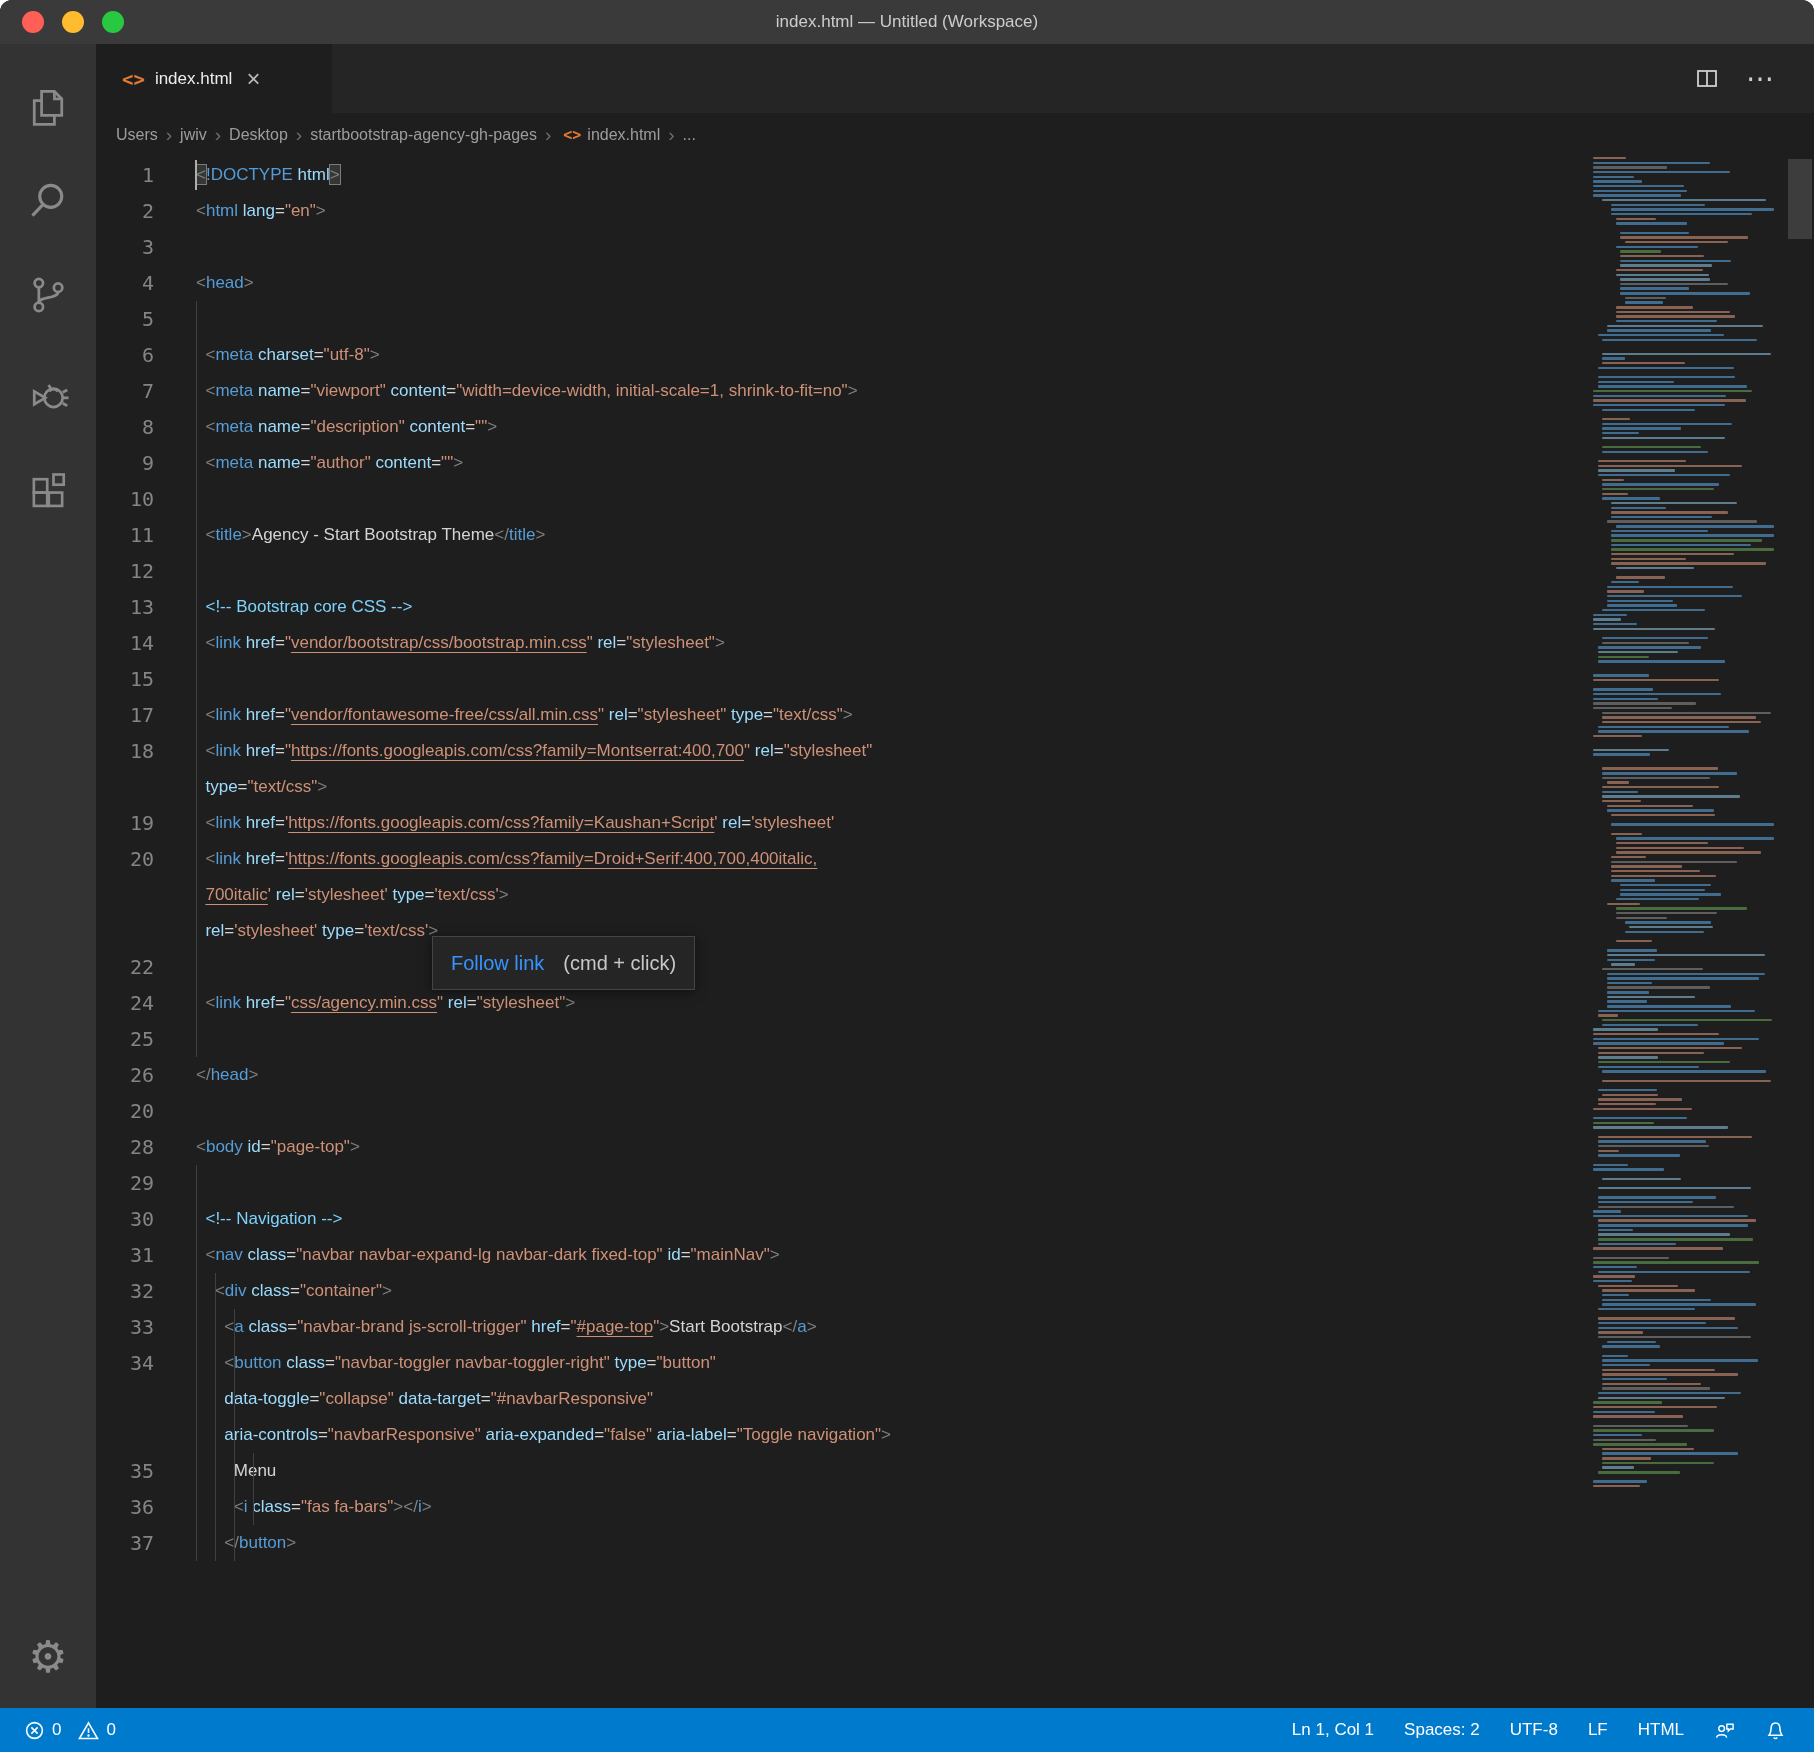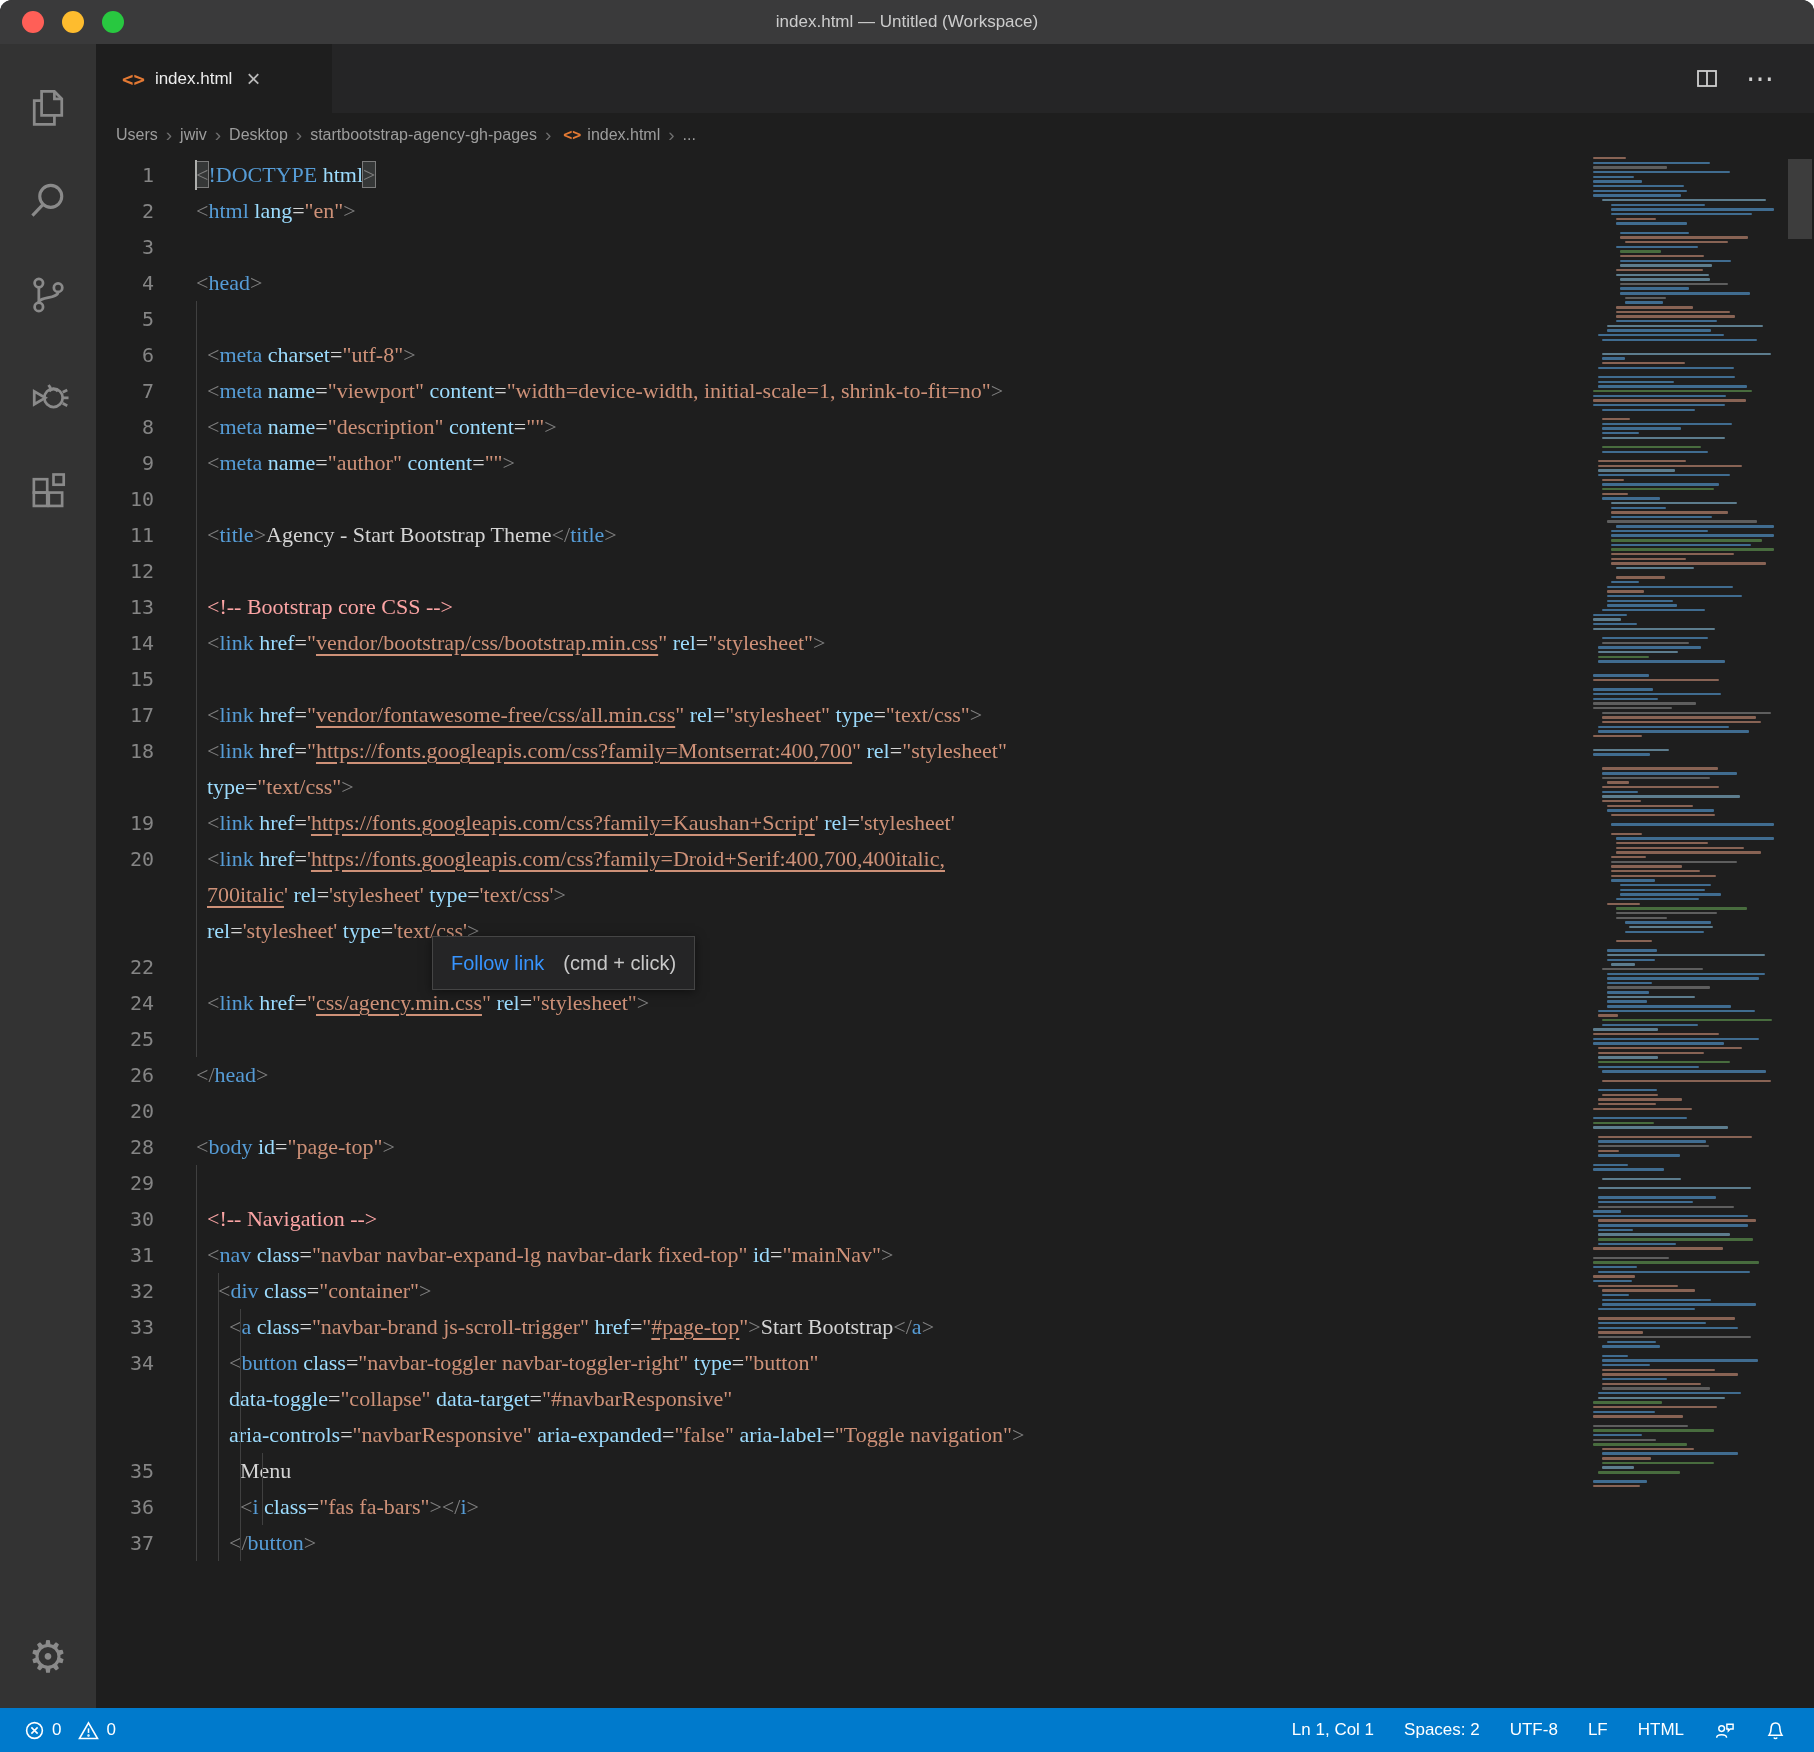--- a/index.html
+++ b/index.html
@@ -26,25 +26,25 @@
   .ea-more{color:#cfcfcf;font-size:28px;line-height:20px}
   
   .breadcrumbs{position:absolute;left:96px;top:113px;right:0;height:44px;background:#1e1e1e;display:flex;align-items:center;padding-left:18px;color:#9d9d9d;font-size:16px}
   .bc-item{margin:0 2px}
   .bc-sep{color:#6f6f6f;font-size:19px;margin:0 6px}
   .bc-fileicon{color:#e37933;font-family:"DejaVu Sans Mono",monospace;font-weight:bold;font-size:15px;margin:0 4px 0 6px}
   
   .editor{position:absolute;left:96px;top:157px;width:1492px;height:1551px;overflow:hidden}
   .crow{position:relative;height:36px}
   .ln{position:absolute;left:0;top:0;width:58px;text-align:right;color:#858585;font-family:"DejaVu Sans Mono",monospace;font-size:20px;line-height:36px}
-  .cd{position:absolute;left:100px;top:0;right:17px;height:36px;font-family:Liberation Serif, serif;font-size:22px;line-height:36px;white-space:pre;color:#d4d4d4}
+  .cd{position:absolute;left:100px;top:0;right:17px;height:36px;font-family:Liberation Sans, sans-serif;font-size:17px;line-height:36px;white-space:pre;color:#d4d4d4}
   .ig{position:absolute;top:0;bottom:0;width:0;border-left:1px solid #404040}
   .cursor{position:absolute;left:-1px;top:3px;width:2px;height:30px;background:#aeafad}
   .tk-p{color:#808080}.tk-t{color:#569cd6}.tk-a{color:#9cdcfe}.tk-e{color:#d4d4d4}
-  .tk-s{color:#ce9178}.tk-c{color:#fca5a5}.tk-x{color:#d4d4d4}
+  .tk-s{color:#ce9178}.tk-c{color:#7dd3fc}.tk-x{color:#d4d4d4}
   .tk-l{color:#ce9178;text-decoration:underline;text-underline-offset:4px}
   .tk-h{color:#4e94ce;background:rgba(38,79,120,.55);border-bottom:2px solid #3f8fdd}
   .tk-b{color:#808080;outline:1px solid #7b7b7b;background:rgba(104,108,109,.32)}
   
   .tooltip{position:absolute;left:432px;top:936px;height:52px;background:#252526;border:1px solid #454545;
     box-shadow:0 2px 10px rgba(0,0,0,.5);display:flex;align-items:center;padding:0 18px;font-size:20px;z-index:6;white-space:nowrap}
   .tt-link{color:#3794ff;margin-right:19px}
   .tt-hint{color:#c8c8c8}
   
   .minimap{position:absolute;left:1588px;top:157px;width:198px;height:1551px;overflow:hidden}

